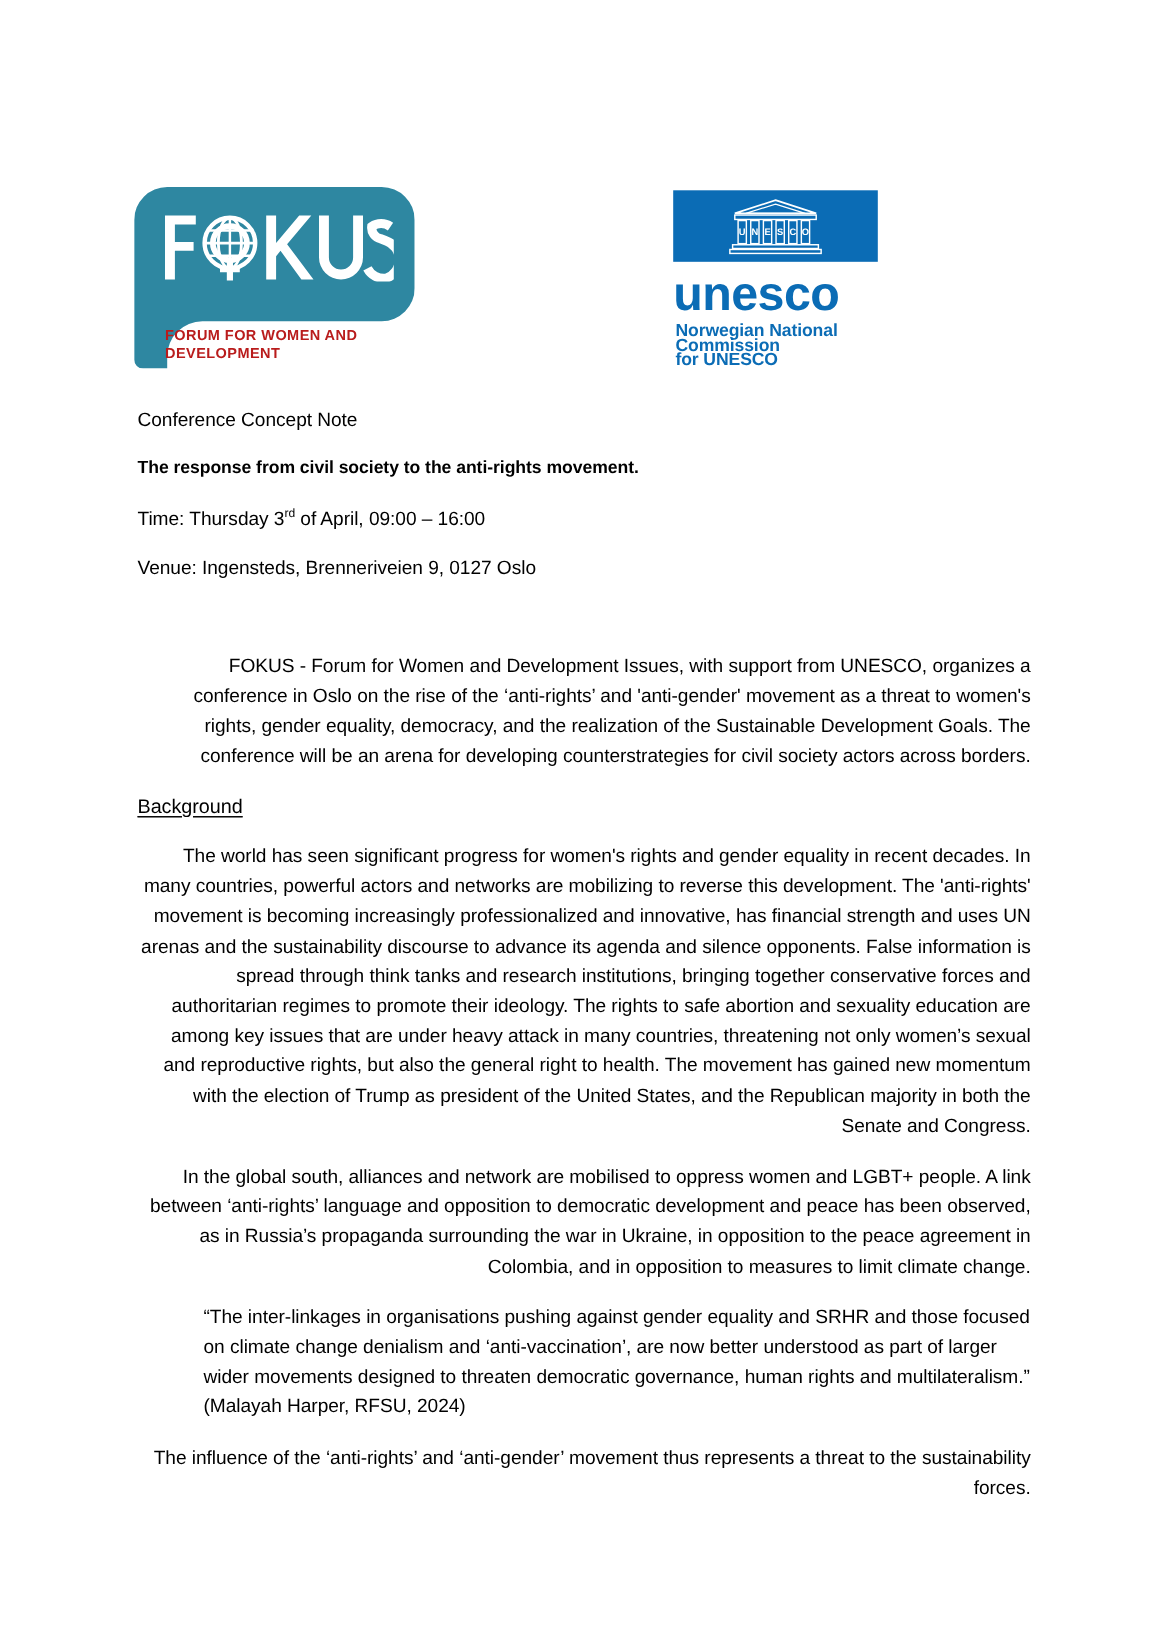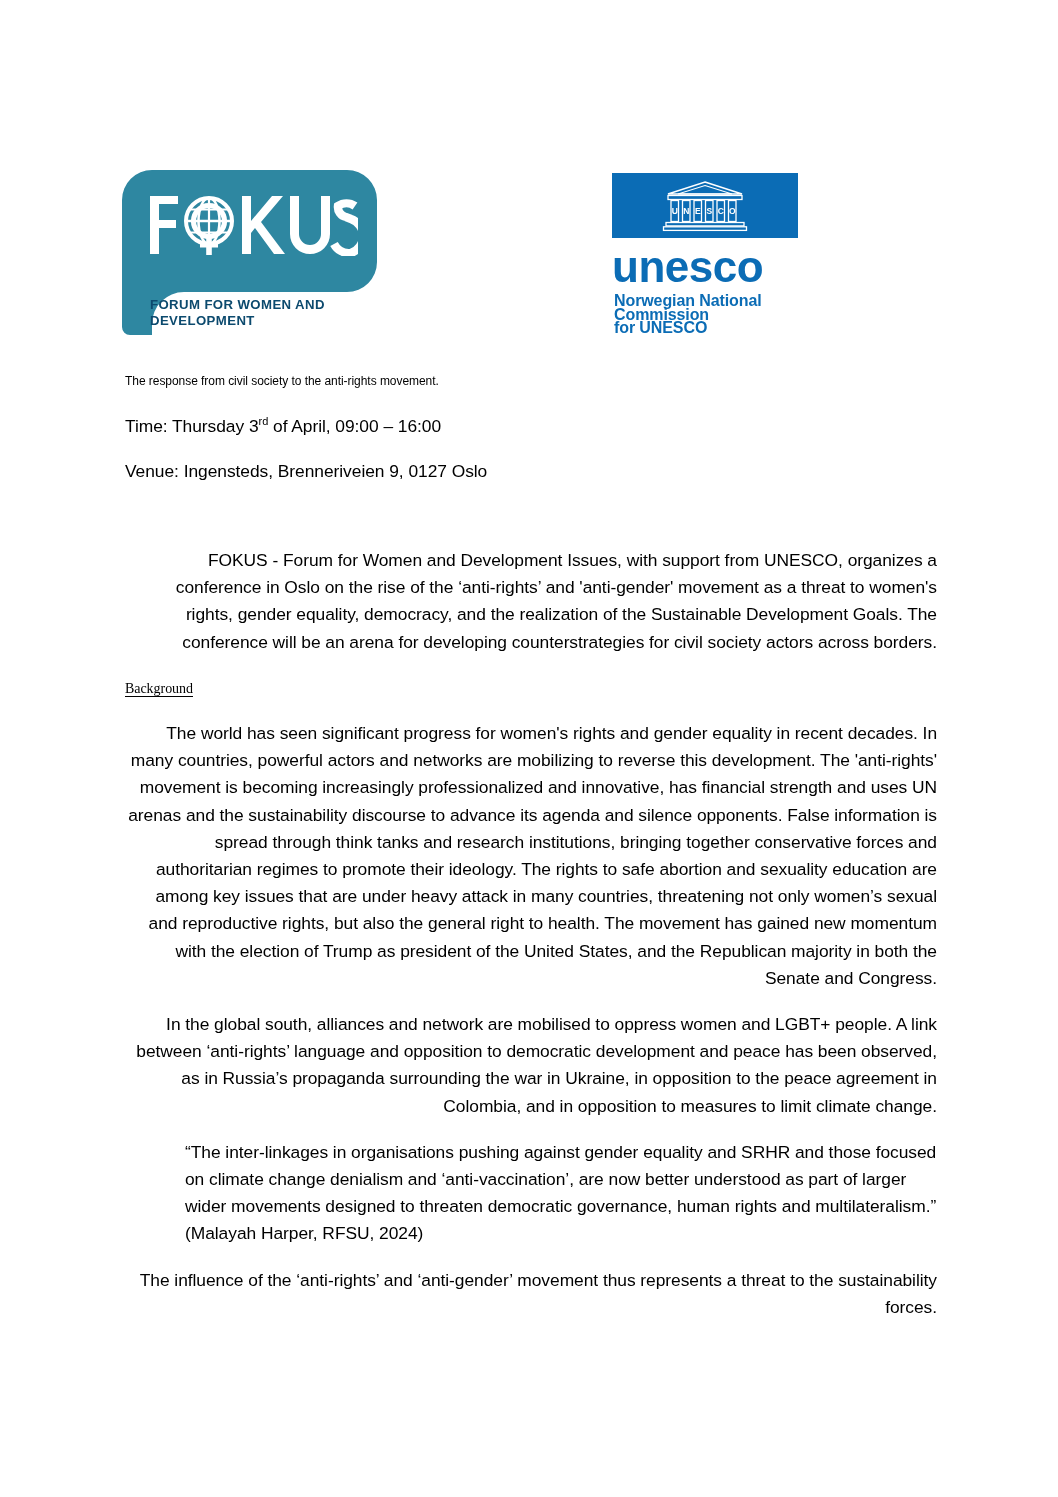--- a/index.html
+++ b/index.html
@@ -49,21 +49,21 @@
     left: 26px;
     top: 24px;
     width: 210px;
     height: 62px;
   }
   .fokus-sub {
     position: absolute;
     left: 28px;
     top: 127px;
     width: 225px;
-    color: #0c4a6e;
+    color: #b91c1c;
     font-size: 13.2px;
     font-weight: bold;
     line-height: 15.5px;
     letter-spacing: 0.4px;
     white-space: pre-line;
   }
 
   
   .unesco-logo {
     position: absolute;
@@ -114,44 +114,43 @@
     top: 368px;
     width: 812px;
   }
   .meta-line {
     font-size: 17.4px;
     line-height: 26px;
     margin: 0 0 19px 0;
     letter-spacing: -0.05px;
   }
   .doc-title {
-    font-size: 12px;
-    font-weight: normal;
+    font-size: 16px;
+    font-weight: bold;
     line-height: 26px;
     margin: 0 0 19px 0;
     letter-spacing: -0.05px;
   }
   .spacer-lg { height: 44px; }
 
   p.body-par {
     font-size: 17.4px;
     line-height: 27.2px;
     margin: 0 0 19px 0;
     letter-spacing: -0.05px;
     text-align: right;
   }
   .section-head {
-    font-size: 14px;
+    font-size: 18px;
     line-height: 27.2px;
     margin: 0 0 18px 0;
     text-decoration: underline;
     text-underline-offset: 3px;
     letter-spacing: -0.05px;
     display: block;
-    font-family: Liberation Serif, serif;
   }
   .section-head span { text-decoration: underline; }
 
   blockquote.quote-par {
     font-size: 17.4px;
     line-height: 27.2px;
     margin: 18px 0 19px 0;
     padding: 0;
     margin-left: 60px;
     width: 752px;
@@ -244,20 +243,21 @@
         <text x="0" y="35" fill="#0B6CB5" font-family="'Liberation Sans', sans-serif" font-size="44" font-weight="bold" letter-spacing="-0.5">unesco</text>
       </svg>
 
       <div class="unesco-sub">Norwegian National Commission
 for UNESCO</div>
     </div>
   </div>
 
   <div class="doc">
 
+    <p class="meta-line">Conference Concept Note</p>
 
     <p class="doc-title">The response from civil society to the anti-rights movement.</p>
 
     <p class="meta-line"><span>Time: Thursday 3</span><sup class="ordinal">rd</sup><span> of April, 09:00 – 16:00</span></p>
 
     <p class="meta-line">Venue: Ingensteds, Brenneriveien 9, 0127 Oslo</p>
 
     <div class="spacer-lg"></div>
 
     <p class="body-par">FOKUS - Forum for Women and Development Issues, with support from UNESCO, organizes a conference in Oslo on the rise of the ‘anti-rights’ and 'anti-gender' movement as a threat to women's rights, gender equality, democracy, and the realization of the Sustainable Development Goals. The conference will be an arena for developing counterstrategies for civil society actors across borders.</p>

